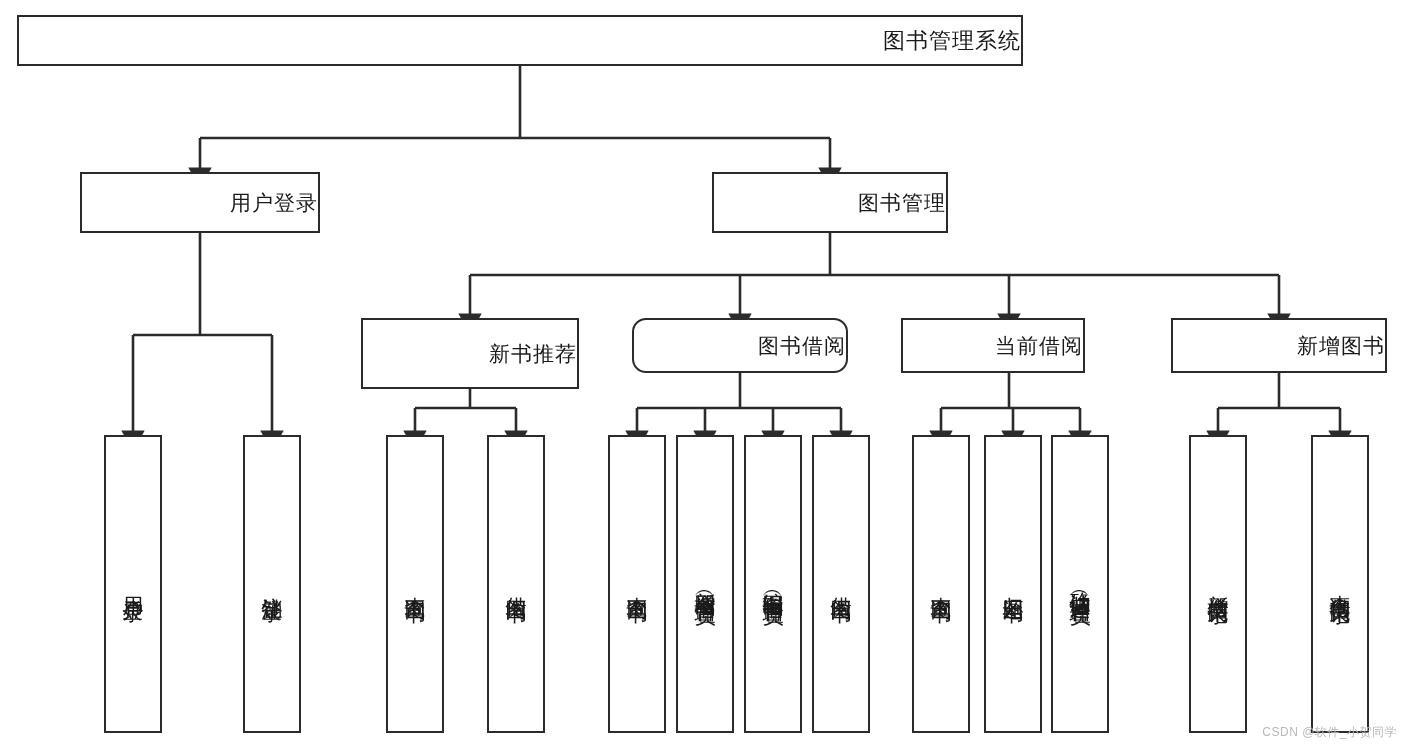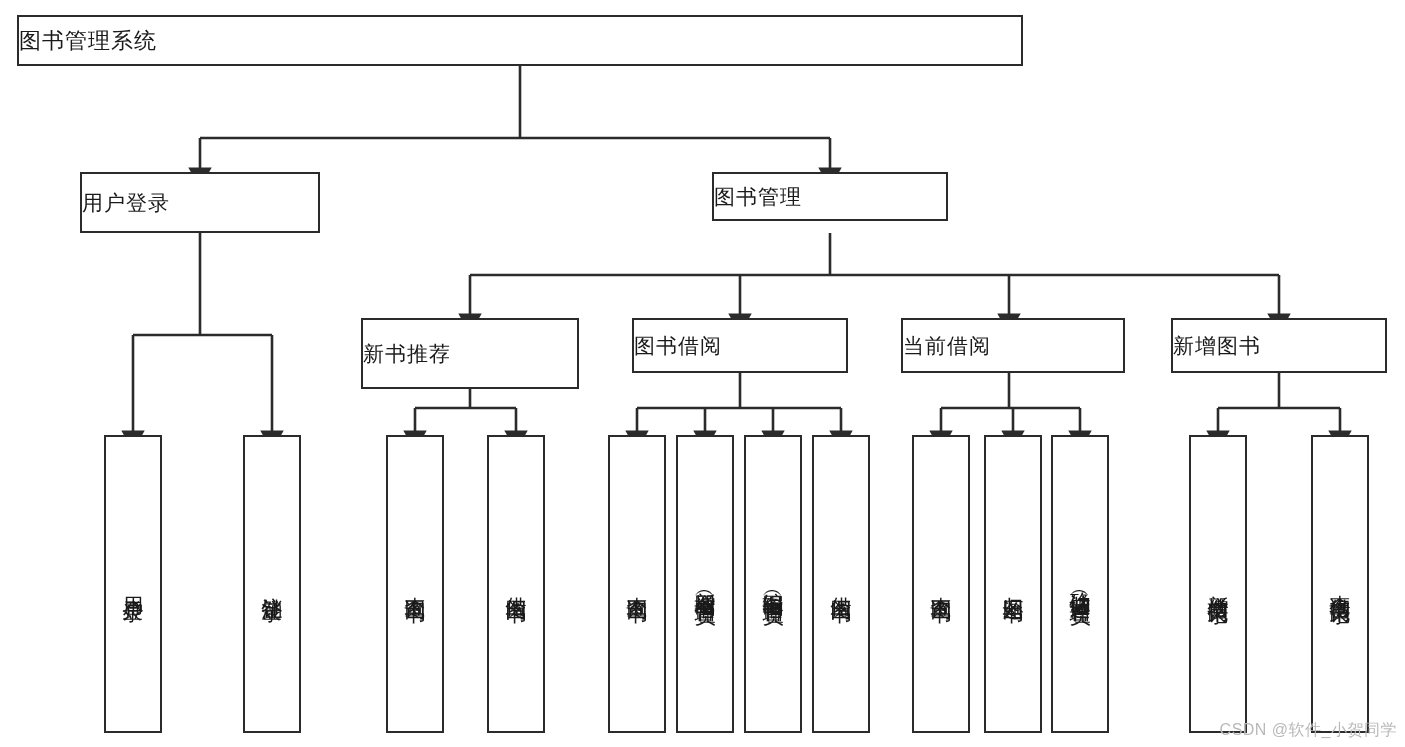--- a/index.html
+++ b/index.html
@@ -17,21 +17,21 @@
     background: #ffffff;
     overflow: hidden;
   }
   .node {
     position: absolute;
     box-sizing: border-box;
     border: 2px solid #2b2b2b;
     background: #ffffff;
     display: flex;
     align-items: center;
-    justify-content: flex-start;
+    justify-content: flex-end;
     color: #1a1a1a;
   }
   .node.h-node {
     font-size: 21px;
     letter-spacing: 1px;
   }
   .node.v-node {
     writing-mode: vertical-rl;
     text-orientation: upright;
     font-size: 21px;
@@ -55,21 +55,21 @@
     left: 0;
     top: 0;
     width: 1405px;
     height: 747px;
     pointer-events: none;
   }
   #watermark {
     position: absolute;
     right: 8px;
     bottom: 6px;
-    font-size: 16px;
+    font-size: 12px;
     color: #b9b9b9;
     letter-spacing: 0.5px;
     user-select: none;
   }
 </style>
 </head>
 <body>
 
 <div id="canvas">
 
@@ -116,30 +116,30 @@
       </g>
   </svg>
 
   <div id="nodes-layer">
       <div class="node h-node root" style="left: 17px; top: 15px; width: 1006px; height: 51px;">
         <span class="htext">图书管理系统</span>
       </div>
       <div class="node h-node" style="left: 80px; top: 172px; width: 240px; height: 61px;">
         <span class="htext">用户登录</span>
       </div>
-      <div class="node h-node" style="left: 712px; top: 172px; width: 236px; height: 49px;">
+      <div class="node h-node" style="left: 712px; top: 172px; width: 236px; height: 61px;">
         <span class="htext">图书管理</span>
       </div>
       <div class="node h-node" style="left: 361px; top: 318px; width: 218px; height: 71px;">
         <span class="htext">新书推荐</span>
       </div>
-      <div class="node h-node" style="left: 632px; top: 318px; width: 216px; height: 55px;">
+      <div class="node h-node" style="left: 632px; top: 318px; width: 216px; height: 55px; border-radius: 14px;">
         <span class="htext">图书借阅</span>
       </div>
-      <div class="node h-node" style="left: 901px; top: 318px; width: 224px; height: 55px;">
+      <div class="node h-node" style="left: 901px; top: 318px; width: 184px; height: 55px;">
         <span class="htext">当前借阅</span>
       </div>
       <div class="node h-node" style="left: 1171px; top: 318px; width: 216px; height: 55px;">
         <span class="htext">新增图书</span>
       </div>
       <div class="node v-node" style="left: 104px; top: 435px; width: 58px; height: 298px;">
         <span class="vtext">用户登录</span>
       </div>
       <div class="node v-node" style="left: 243px; top: 435px; width: 58px; height: 298px;">
         <span class="vtext">注销登录</span>

